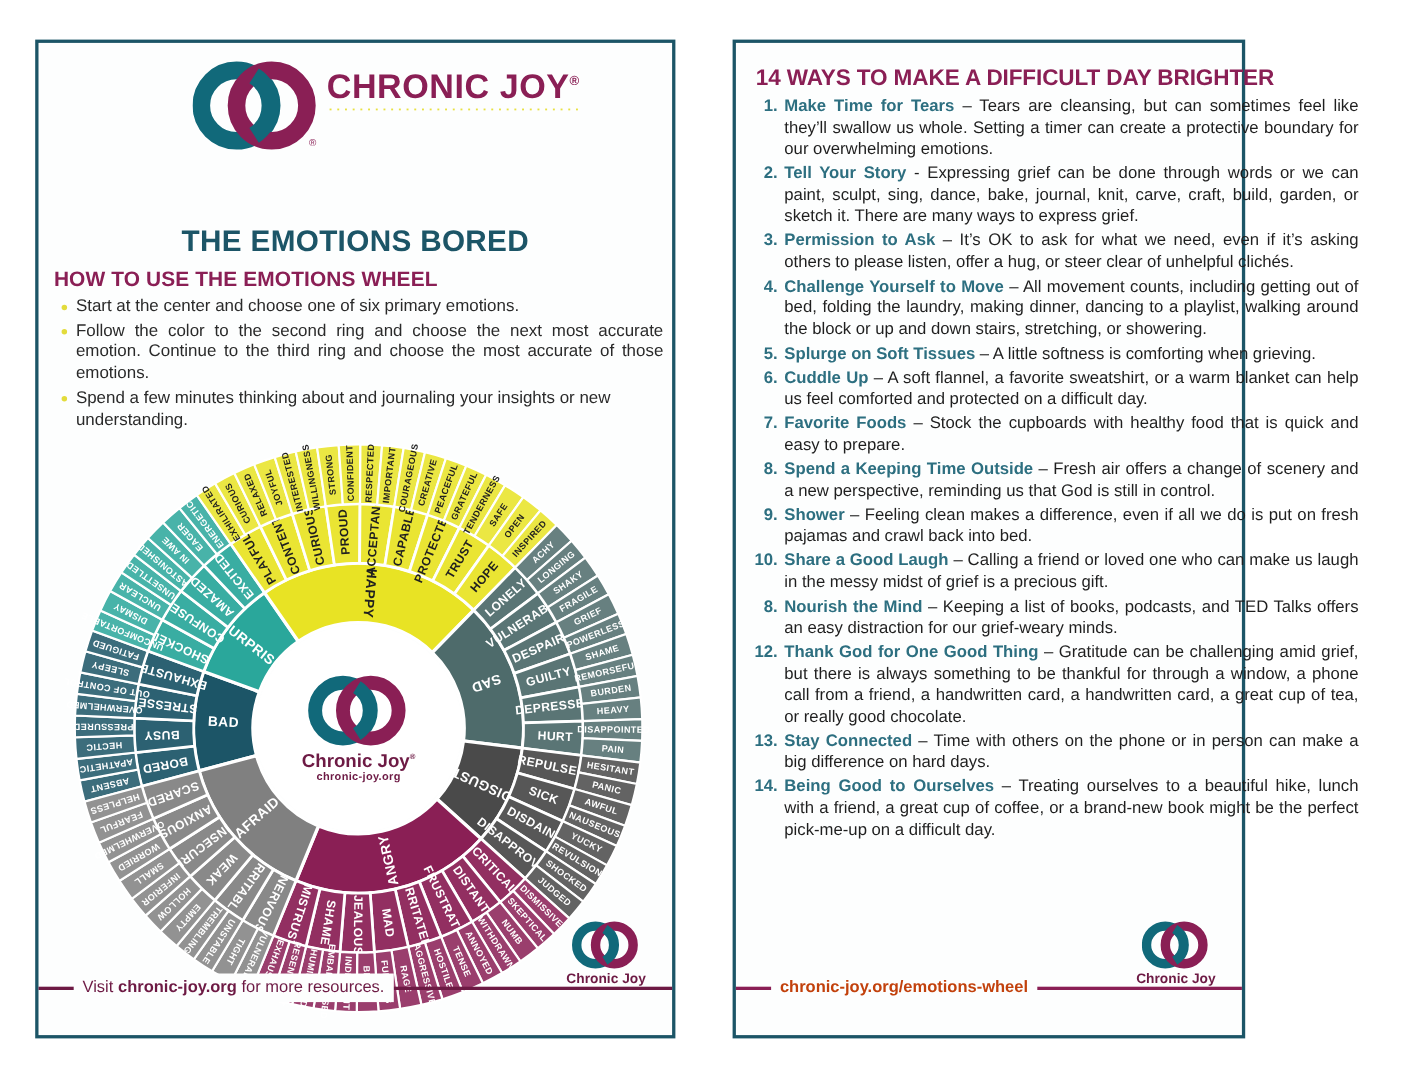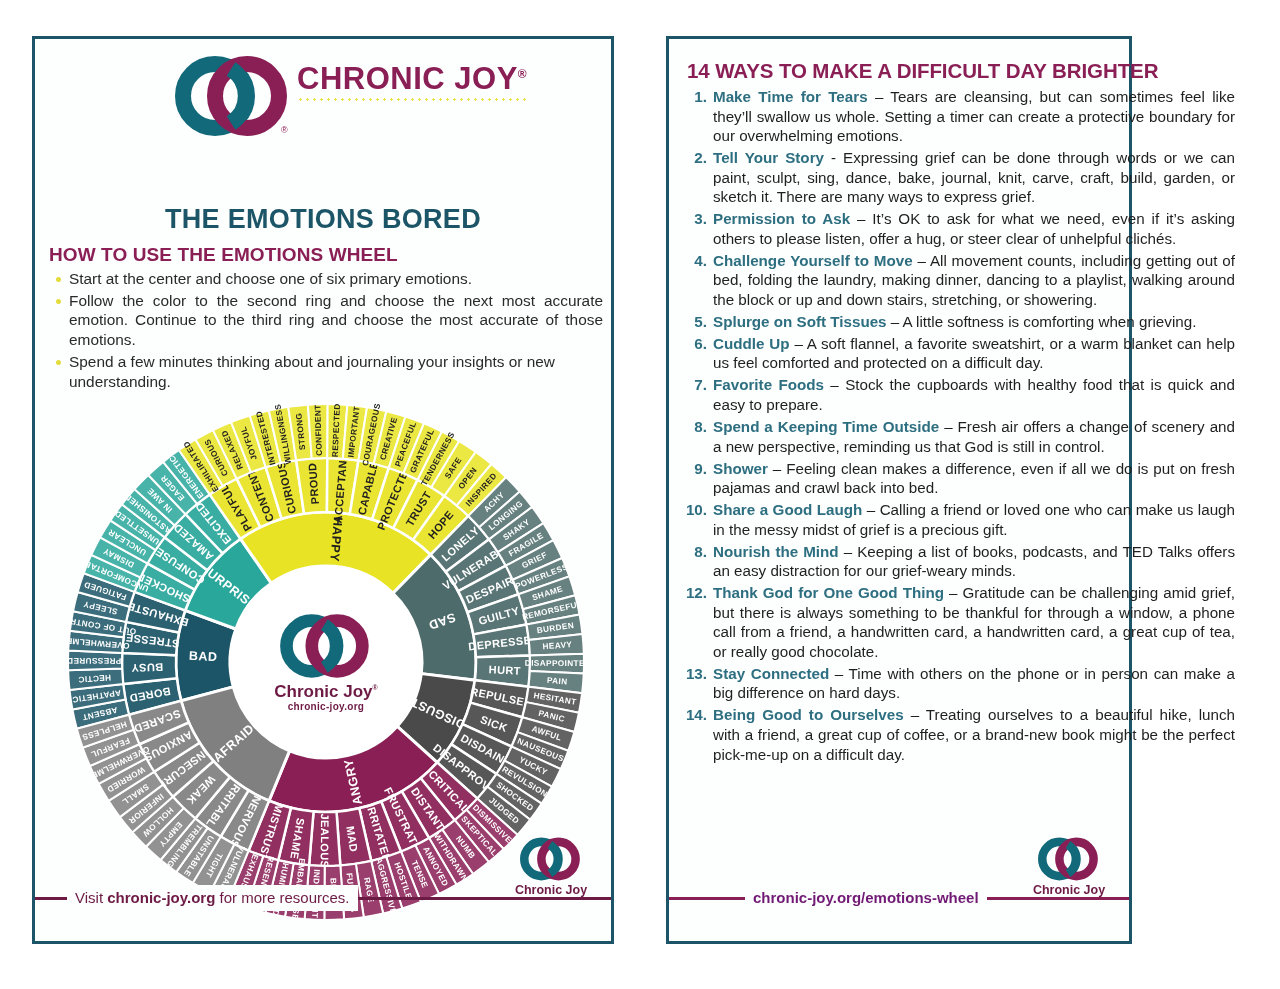--- a/index.html
+++ b/index.html
@@ -93,21 +93,21 @@
   #ways-list{position:absolute;left:14px;top:48px;width:552px;margin:0;padding:0;list-style:none;}
   #ways-list li{
     position:relative;padding-left:30px;margin-bottom:2.5px;
     font-size:15.2px;line-height:1.285;color:#1f1f1f;text-align:justify;
   }
   #ways-list li .num{
     position:absolute;left:0;top:0;width:24px;text-align:right;
     font-weight:bold;color:#2d6f80;
   }
   #ways-list li .lead{font-weight:bold;color:#2d6f80;}
-  #right-panel .foottext{color:#701a75;margin-left:44px;}
+  #right-panel .foottext{color:#c2410c;}
   #right-panel .footline{background:#8a1f55;}
 
   .wheel-label{font-family:"Liberation Sans", sans-serif;font-weight:bold;}
 </style>
 </head>
 <body>
 
 <div class="page">
 
   <div class="panel" id="left-panel">

